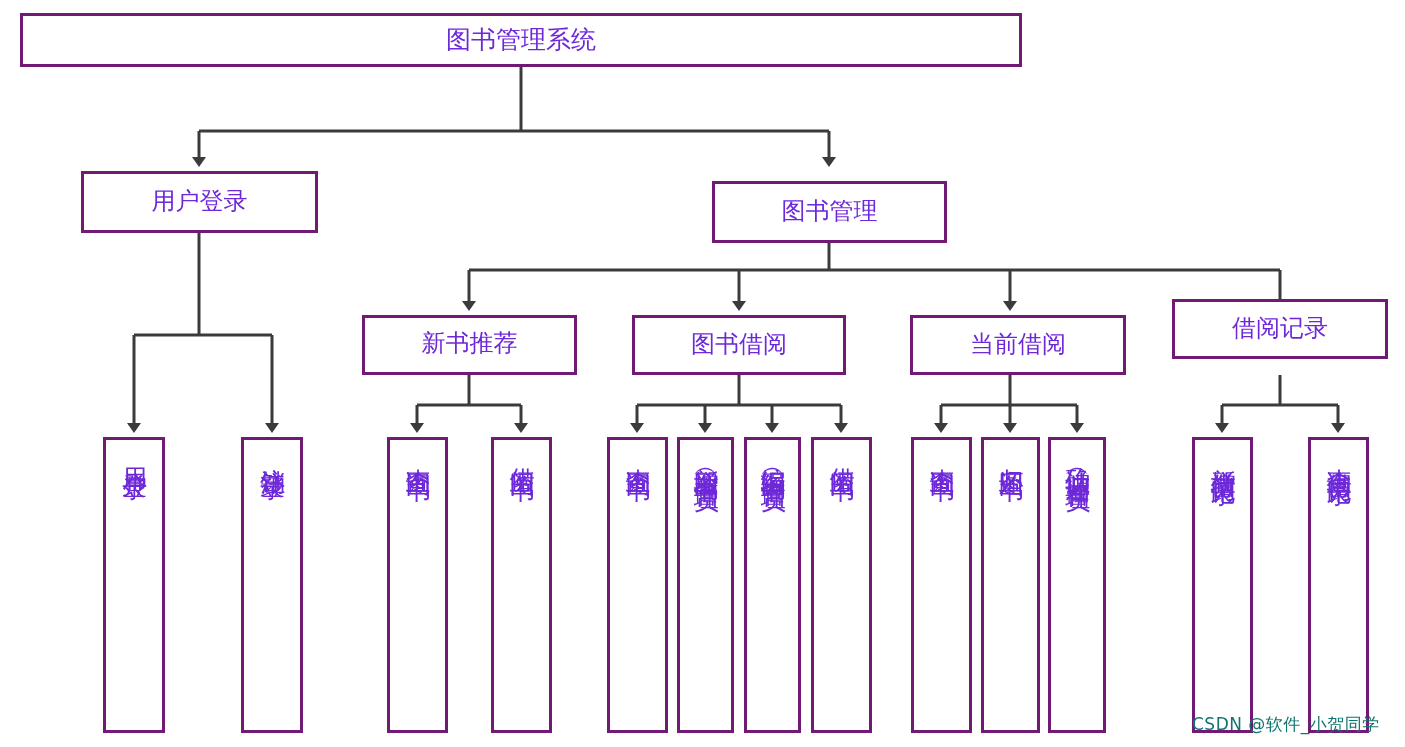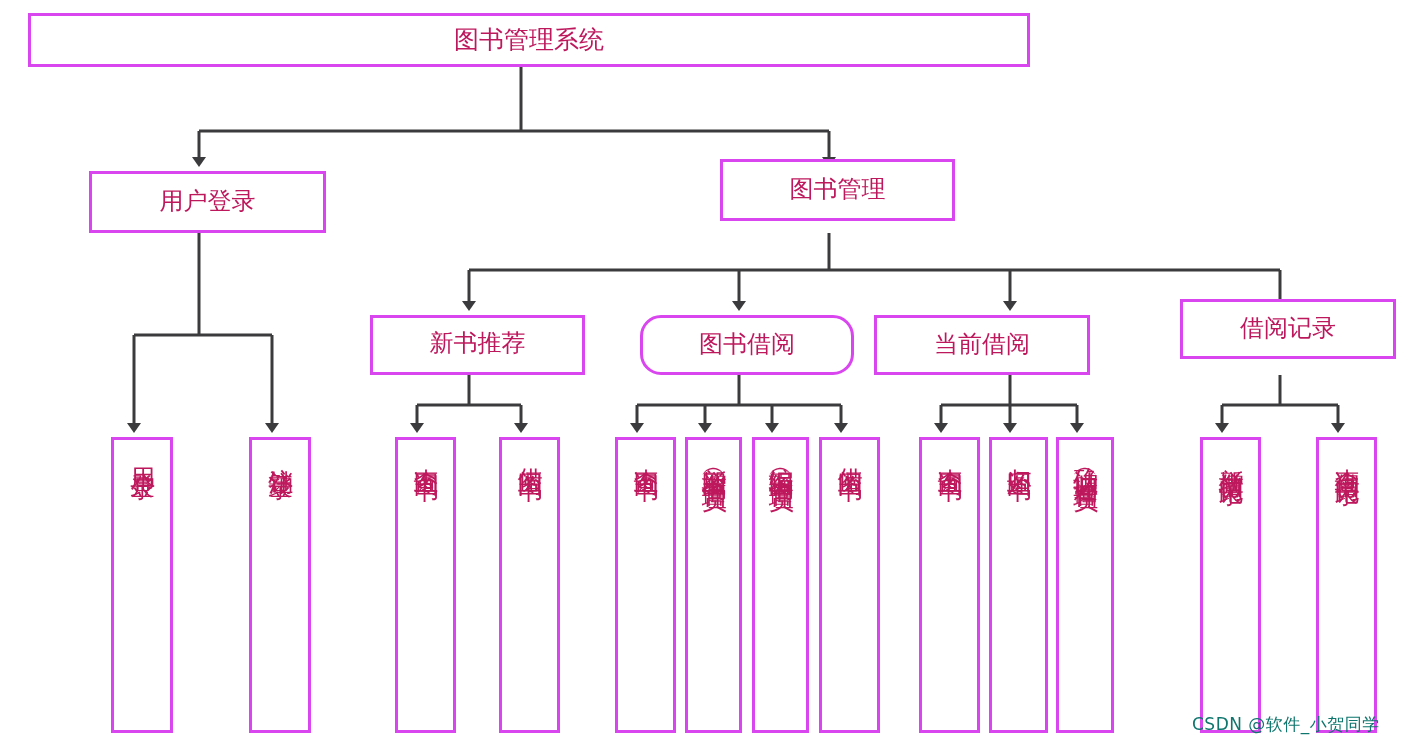--- a/index.html
+++ b/index.html
@@ -2,22 +2,22 @@
 <html><head>
 <meta charset="utf-8">
 <style>
   html,body{margin:0;padding:0;background:#ffffff;}
   body{width:1405px;height:747px;overflow:hidden;
        font-family:"DejaVu Sans","Liberation Sans",sans-serif;}
   #stage{position:relative;width:1405px;height:747px;background:#fff;}
   svg.wires{position:absolute;left:0;top:0;width:1405px;height:747px;}
 
   .node{position:absolute;box-sizing:border-box;background:#ffffff;
-        border:3px solid #d946ef;display:flex;align-items:center;
-        justify-content:center;color:#be185d;margin-left:8px;}
+        border:3px solid #701a75;display:flex;align-items:center;
+        justify-content:center;color:#6d28d9;}
   .node .lbl{display:block;text-align:center;line-height:1.15;}
 
   .node.root .lbl{font-size:25px;}
   .node.lvl2 .lbl{font-size:24px;}
   .node.lvl3 .lbl{font-size:24px;}
 
   .node.leaf{align-items:flex-start;justify-content:center;padding-top:8px;}
   .node.leaf .lbl{writing-mode:vertical-rl;text-orientation:upright;
         font-size:25px;letter-spacing:3px;line-height:1.05;white-space:nowrap;}
 
@@ -79,31 +79,31 @@
     </g>
   </svg>
 
   <div class="node root" style="left:20px;top:13px;width:1002px;height:54px;">
     <span class="lbl">图书管理系统</span>
   </div>
 
   <div class="node lvl2" style="left:81px;top:171px;width:237px;height:62px;">
     <span class="lbl">用户登录</span>
   </div>
-  <div class="node lvl2" style="left:712px;top:159px;width:235px;height:62px;">
+  <div class="node lvl2" style="left:712px;top:181px;width:235px;height:62px;">
     <span class="lbl">图书管理</span>
   </div>
 
   <div class="node lvl3" style="left:362px;top:315px;width:215px;height:60px;font-family:Liberation Mono, monospace;">
     <span class="lbl">新书推荐</span>
   </div>
-  <div class="node lvl3" style="left:632px;top:315px;width:214px;height:60px;border-radius:21px;">
+  <div class="node lvl3" style="left:632px;top:315px;width:214px;height:60px;">
     <span class="lbl">图书借阅</span>
   </div>
-  <div class="node lvl3" style="left:866px;top:315px;width:216px;height:60px;">
+  <div class="node lvl3" style="left:910px;top:315px;width:216px;height:60px;">
     <span class="lbl">当前借阅</span>
   </div>
   <div class="node lvl3" style="left:1172px;top:299px;width:216px;height:60px;align-items:center;">
     <span class="lbl">借阅记录</span>
   </div>
 
   <div class="node leaf" style="left:103px;top:437px;width:62px;height:296px;">
     <span class="lbl">用户登录</span>
   </div>
   <div class="node leaf" style="left:241px;top:437px;width:62px;height:296px;">

